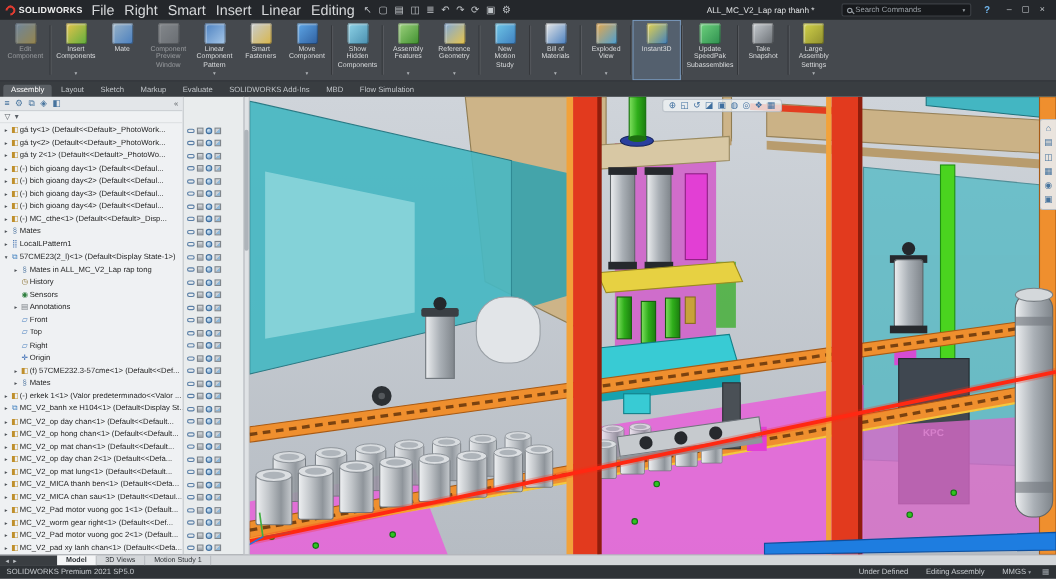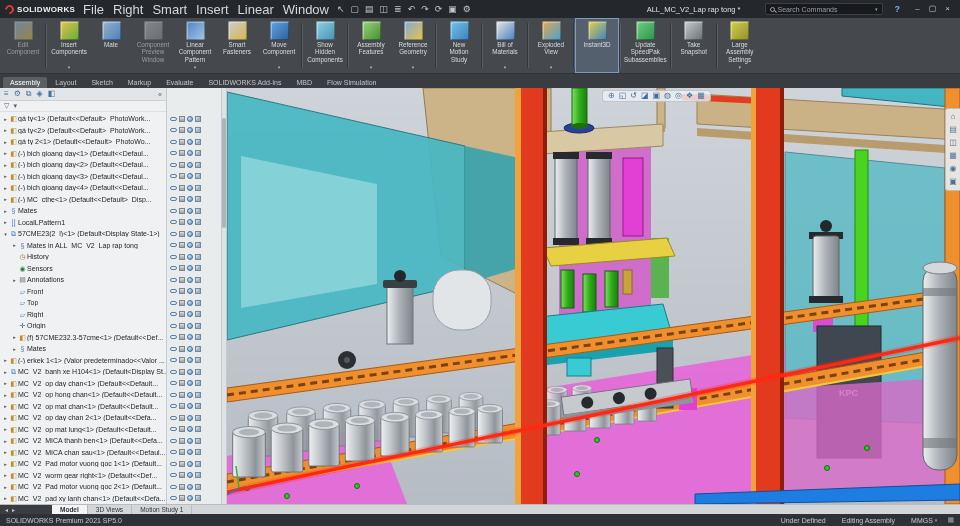--- a/index.html
+++ b/index.html
@@ -95,35 +95,35 @@
     <div class="logo">
       <span class="logo-mark"></span>
       <span class="logo-text">SOLIDWORKS</span>
     </div>
     <div class="menus">
         <span class="menu-item">File</span>
         <span class="menu-item">Right</span>
         <span class="menu-item">Smart</span>
         <span class="menu-item">Insert</span>
         <span class="menu-item">Linear</span>
-        <span class="menu-item">Window</span>
+        <span class="menu-item">Editing</span>
       </div>
     <div class="tb-icons">
         <span class="tbi">↖</span>
         <span class="tbi">▢</span>
         <span class="tbi">▤</span>
         <span class="tbi">◫</span>
         <span class="tbi">≣</span>
         <span class="tbi">↶</span>
         <span class="tbi">↷</span>
         <span class="tbi">⟳</span>
         <span class="tbi">▣</span>
         <span class="tbi">⚙</span>
       </div>
-    <div class="doc-title">ALL_MC_V2_Lap rap tong *</div>
+    <div class="doc-title">ALL_MC_V2_Lap rap thanh *</div>
     <div class="searchbox">
       <span class="mag"></span>
       <span class="search-ph">Search Commands</span>
       <span class="sbcaret">▾</span>
     </div>
     <span class="helpbtn">?</span>
     <div class="winbtns">
         <span class="winbtn">–</span>
         <span class="winbtn">▢</span>
         <span class="winbtn">×</span>

